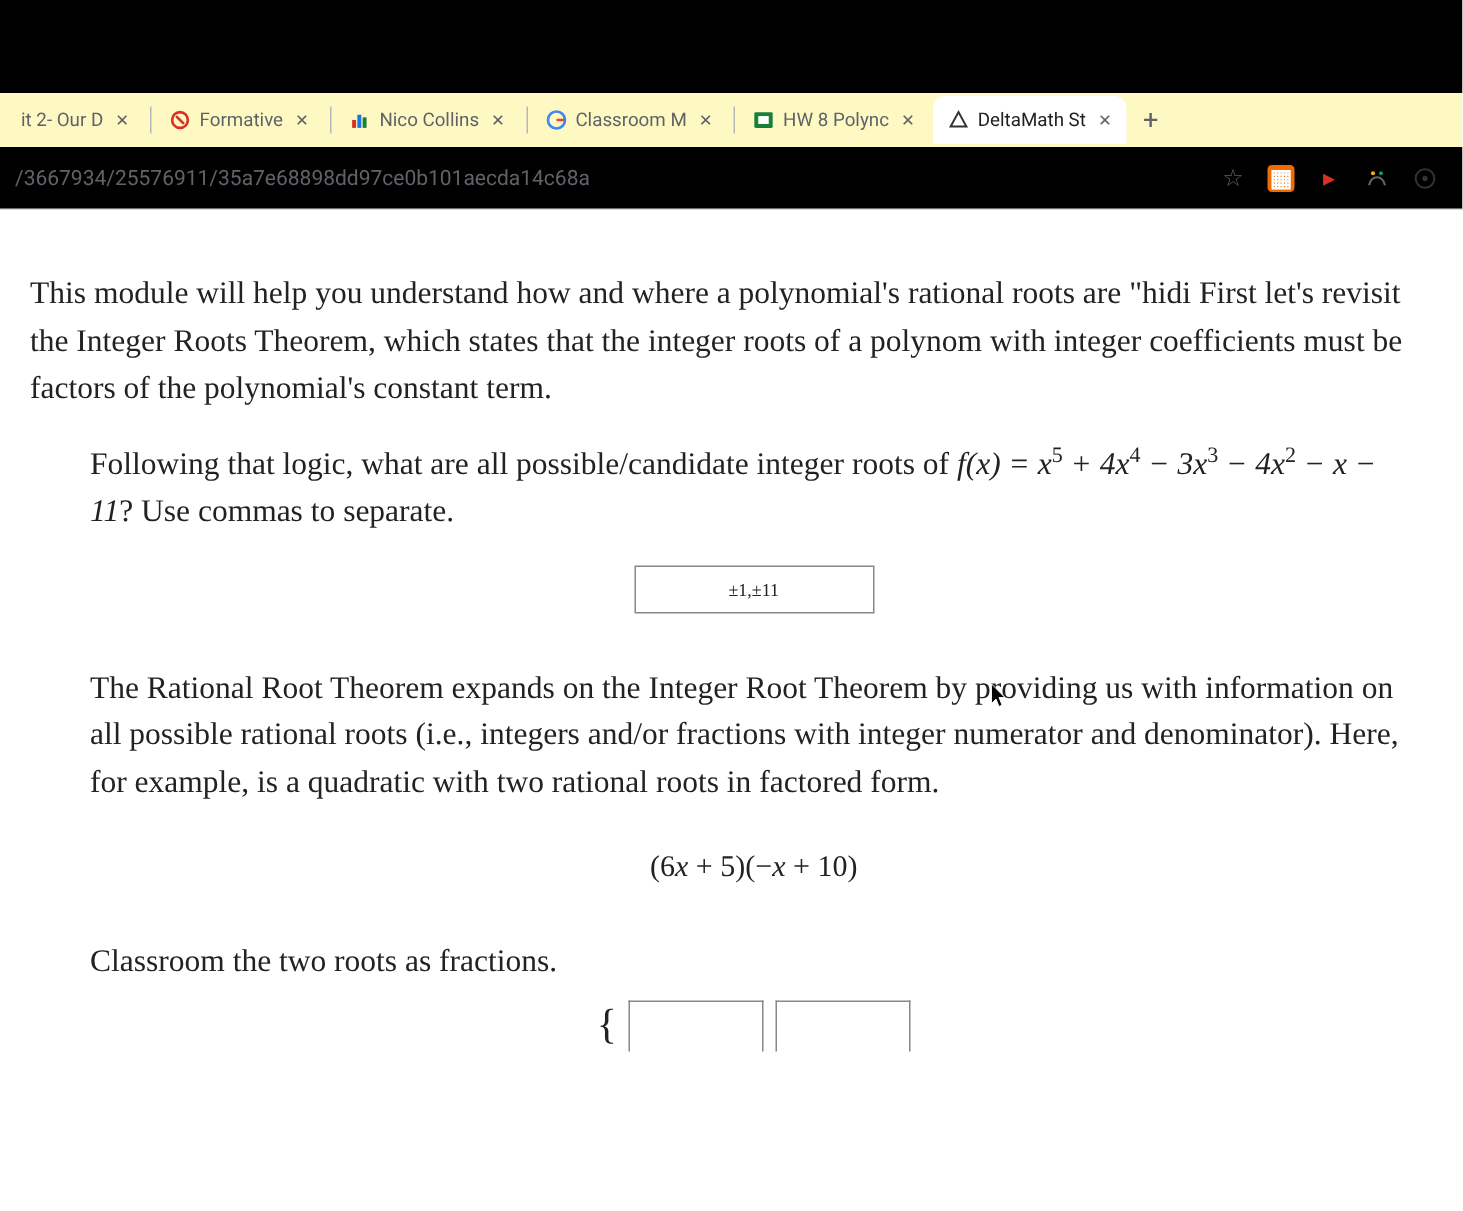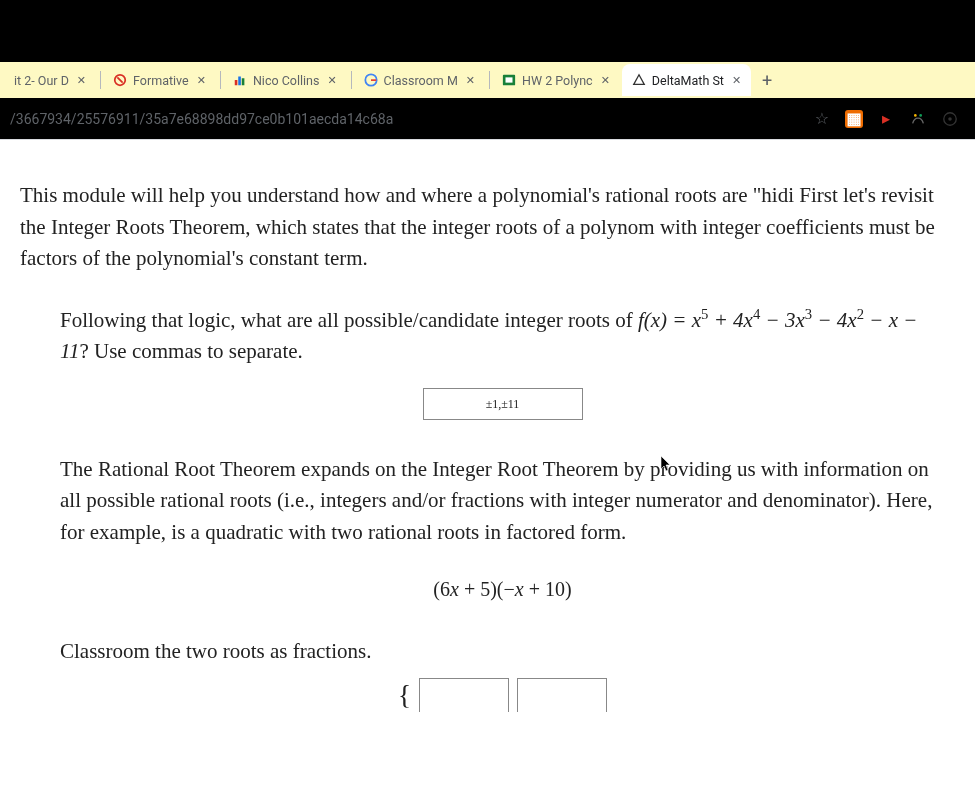--- a/index.html
+++ b/index.html
@@ -36,21 +36,21 @@
   .address-icons span { width:18px; height:18px; display:flex; align-items:center; justify-content:center; font-size:16px; }
   .content {
     padding: 40px 20px 0 20px;
     font-family: Georgia, "Times New Roman", serif;
     font-size: 21px;
     line-height: 1.5;
     color: #222;
     height: calc(100% - 62px - 36px - 42px);
     overflow: hidden;
   }
-  .intro { margin-bottom: 28px; }
+  .intro { margin-bottom: 18px; }
   .block { padding-left: 40px; padding-right: 10px; }
   .question1 { margin-bottom: 20px; }
   .answer-box {
     display: block; width: 160px; margin: 0 auto 34px auto;
     border: 1px solid #888; padding: 6px 0; text-align: center;
     font-size: 12px;
   }
   .rational { margin-bottom: 26px; }
   .math-center { text-align: center; font-size: 20px; margin: 6px 0 32px 0; font-style: italic; }
   .math-center .up { font-style: normal; }
@@ -115,21 +115,21 @@
     <span class="close">✕</span>
   </div>
   <span class="tab-sep"></span>
   <div class="tab">
     <span class="favicon">
       <svg viewBox="0 0 16 16" width="14" height="14">
           <rect x="1" y="2" width="14" height="12" rx="1" fill="#188038"></rect>
           <rect x="4" y="5" width="8" height="6" fill="#fff"></rect>
         </svg>
     </span>
-    <span>HW 2 Polync</span>
+    <span>HW 8 Polync</span>
     <span class="close">✕</span>
   </div>
   <div class="tab active">
     <span class="favicon">
       <svg viewBox="0 0 16 16" width="14" height="14">
           <path d="M2 13 L8 2 L14 13 Z" fill="none" stroke="#333" stroke-width="1.5"></path>
         </svg>
     </span>
     <span>DeltaMath St</span>
     <span class="close">✕</span>

